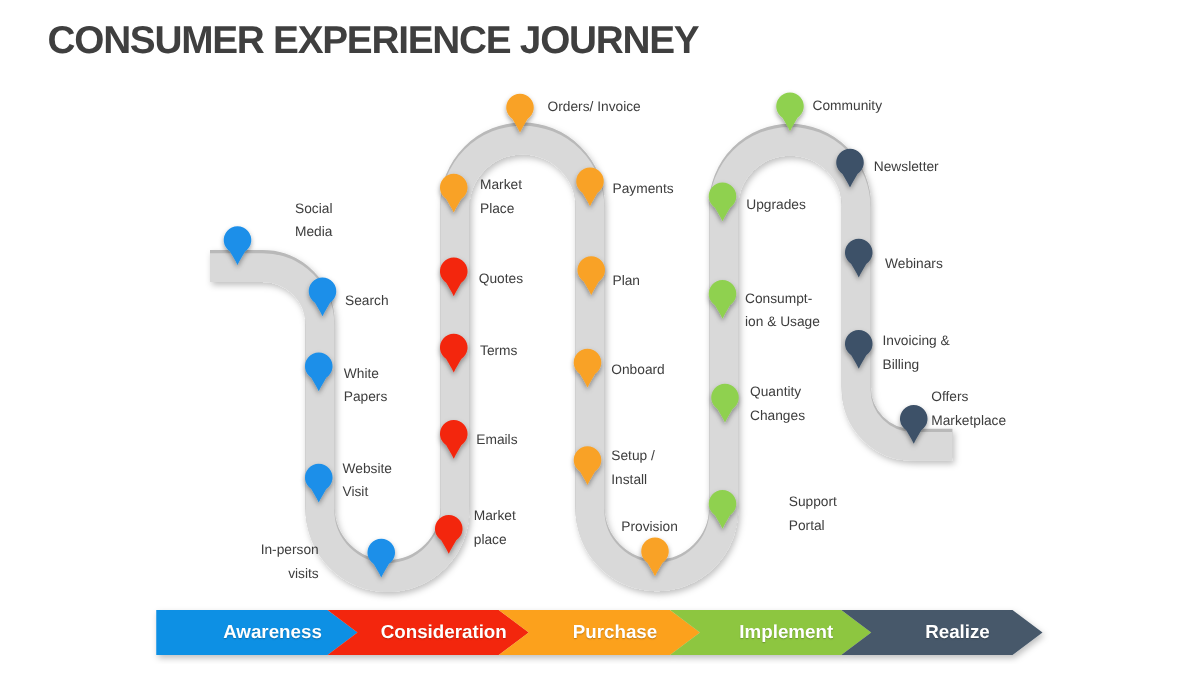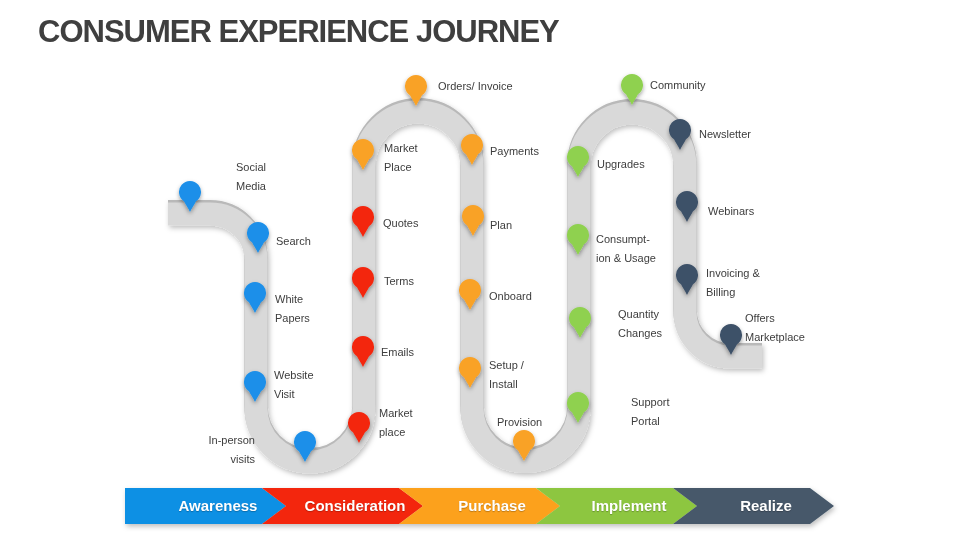--- a/index.html
+++ b/index.html
@@ -95,21 +95,21 @@
 place</div>
   <div class="pin-label" style="left:438px;top:77px;">Orders/ Invoice</div>
   <div class="pin-label" style="left:490px;top:142px;">Payments</div>
   <div class="pin-label" style="left:490px;top:216px;">Plan</div>
   <div class="pin-label" style="left:489px;top:287px;">Onboard</div>
   <div class="pin-label" style="left:489px;top:356px;">Setup /
 Install</div>
   <div class="pin-label" style="left:497px;top:413px;">Provision</div>
   <div class="pin-label" style="left:601px;top:393px;margin-left:30px;">Support
 Portal</div>
-  <div class="pin-label" style="left:600px;top:305px;margin-left:18px;">Quantity
+  <div class="pin-label" style="left:600px;top:305px;">Quantity
 Changes</div>
   <div class="pin-label" style="left:596px;top:230px;">Consumpt-
 ion &amp; Usage</div>
   <div class="pin-label" style="left:597px;top:155px;">Upgrades</div>
   <div class="pin-label" style="left:650px;top:76px;">Community</div>
   <div class="pin-label" style="left:699px;top:125px;">Newsletter</div>
   <div class="pin-label" style="left:708px;top:202px;">Webinars</div>
   <div class="pin-label" style="left:706px;top:264px;">Invoicing &amp;
 Billing</div>
   <div class="pin-label" style="left:745px;top:309px;">Offers

